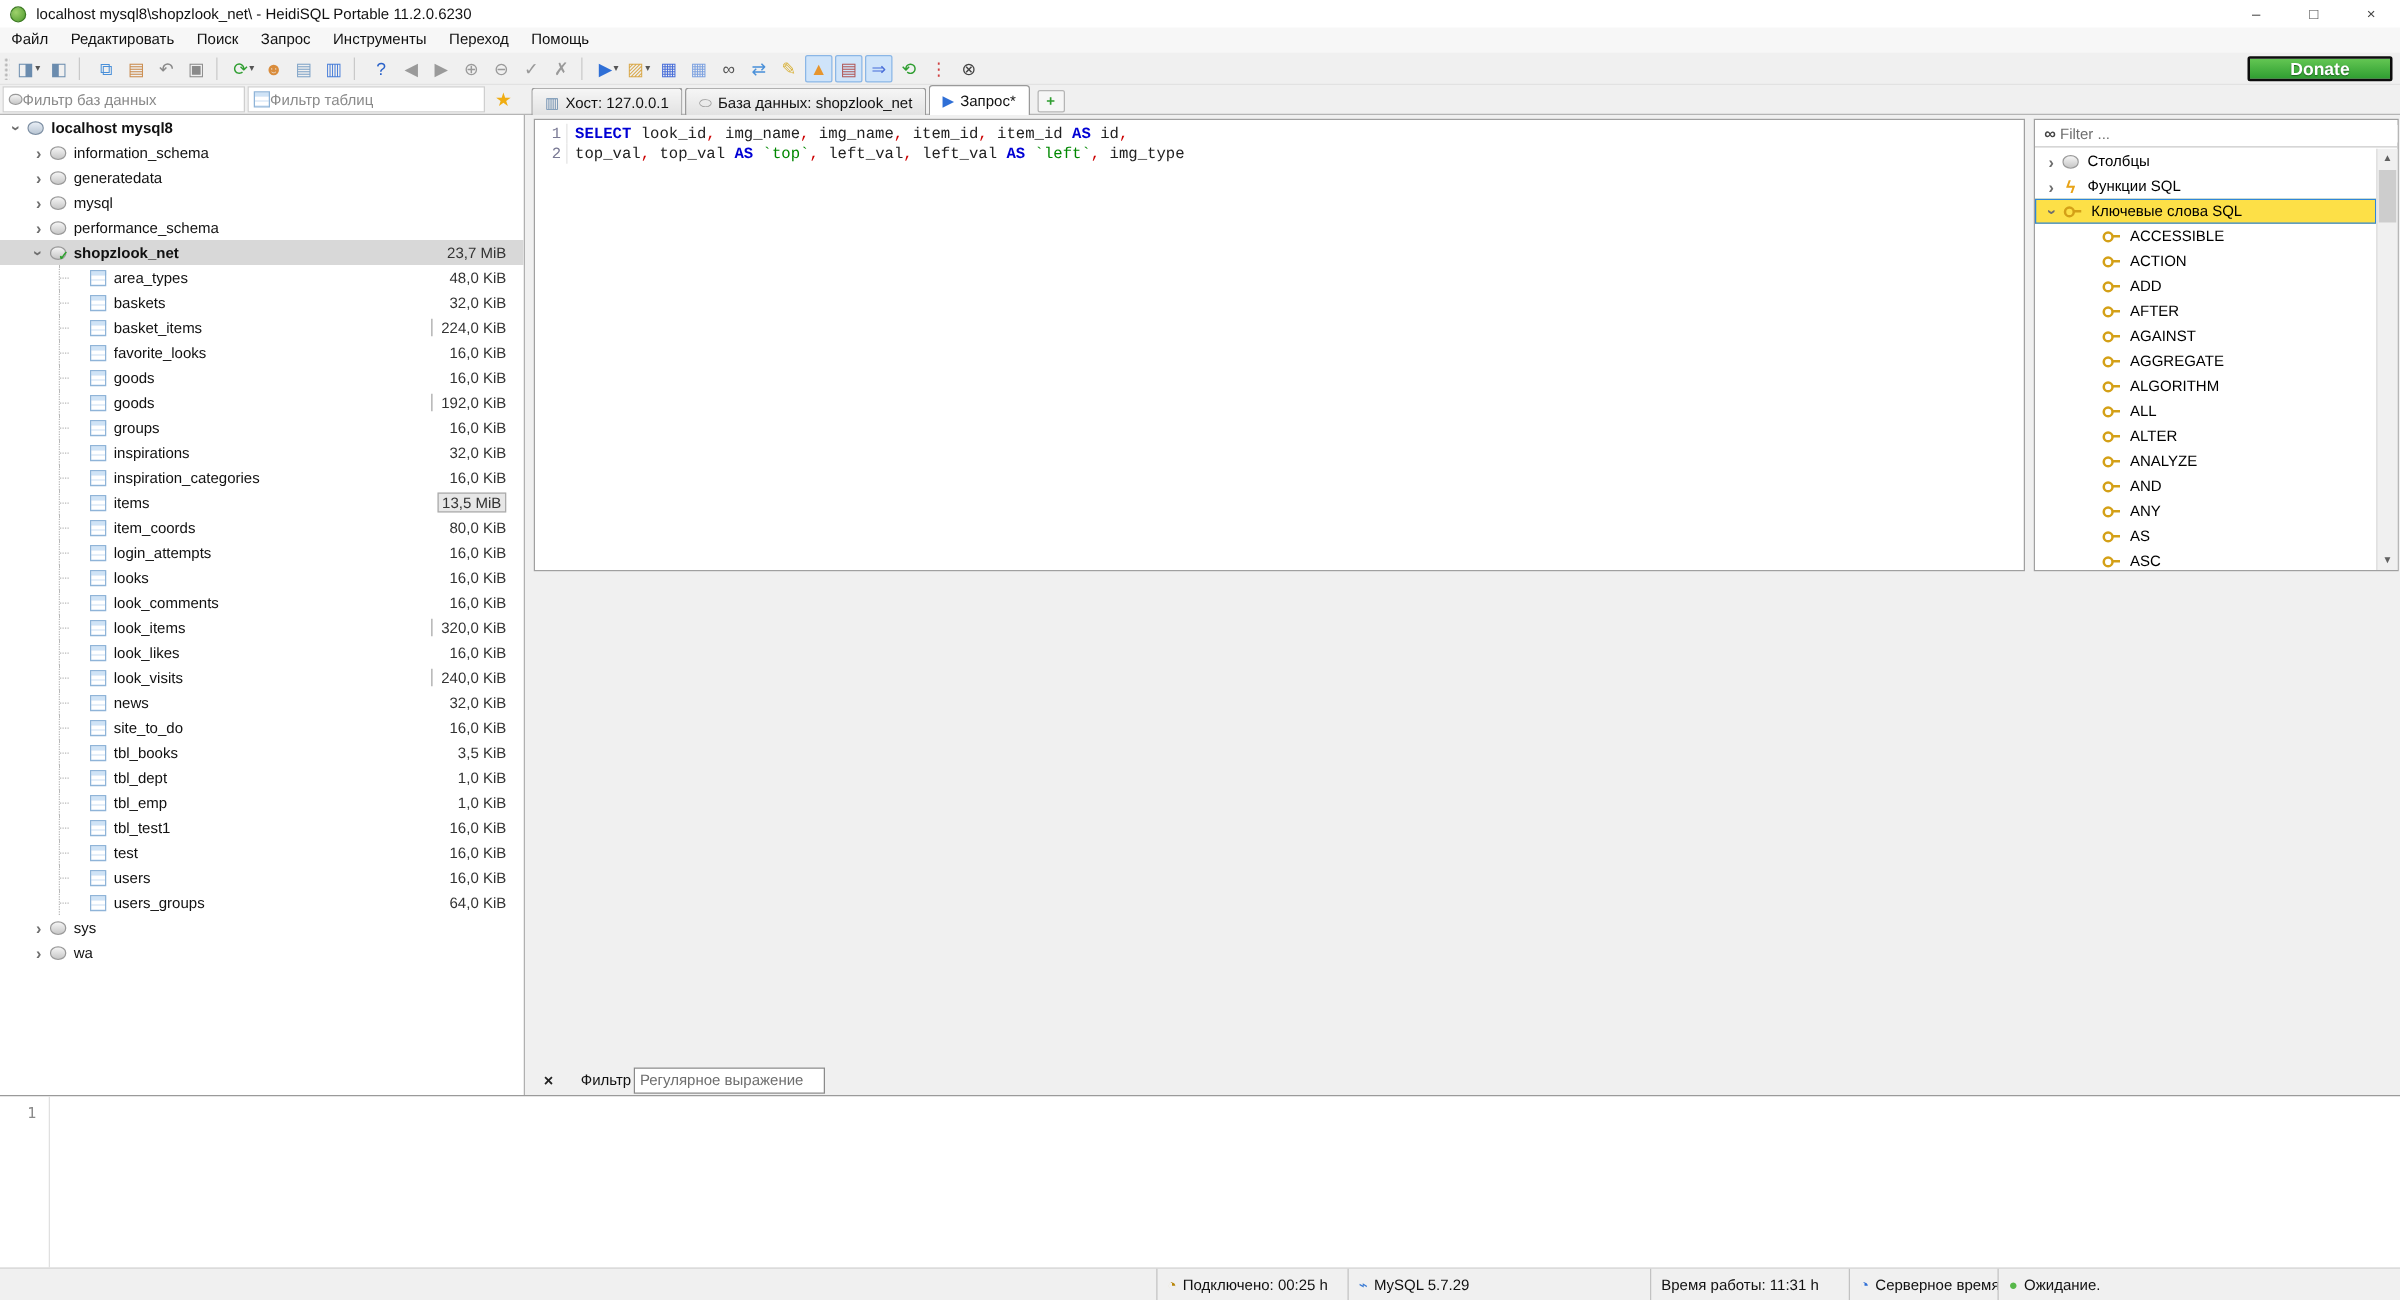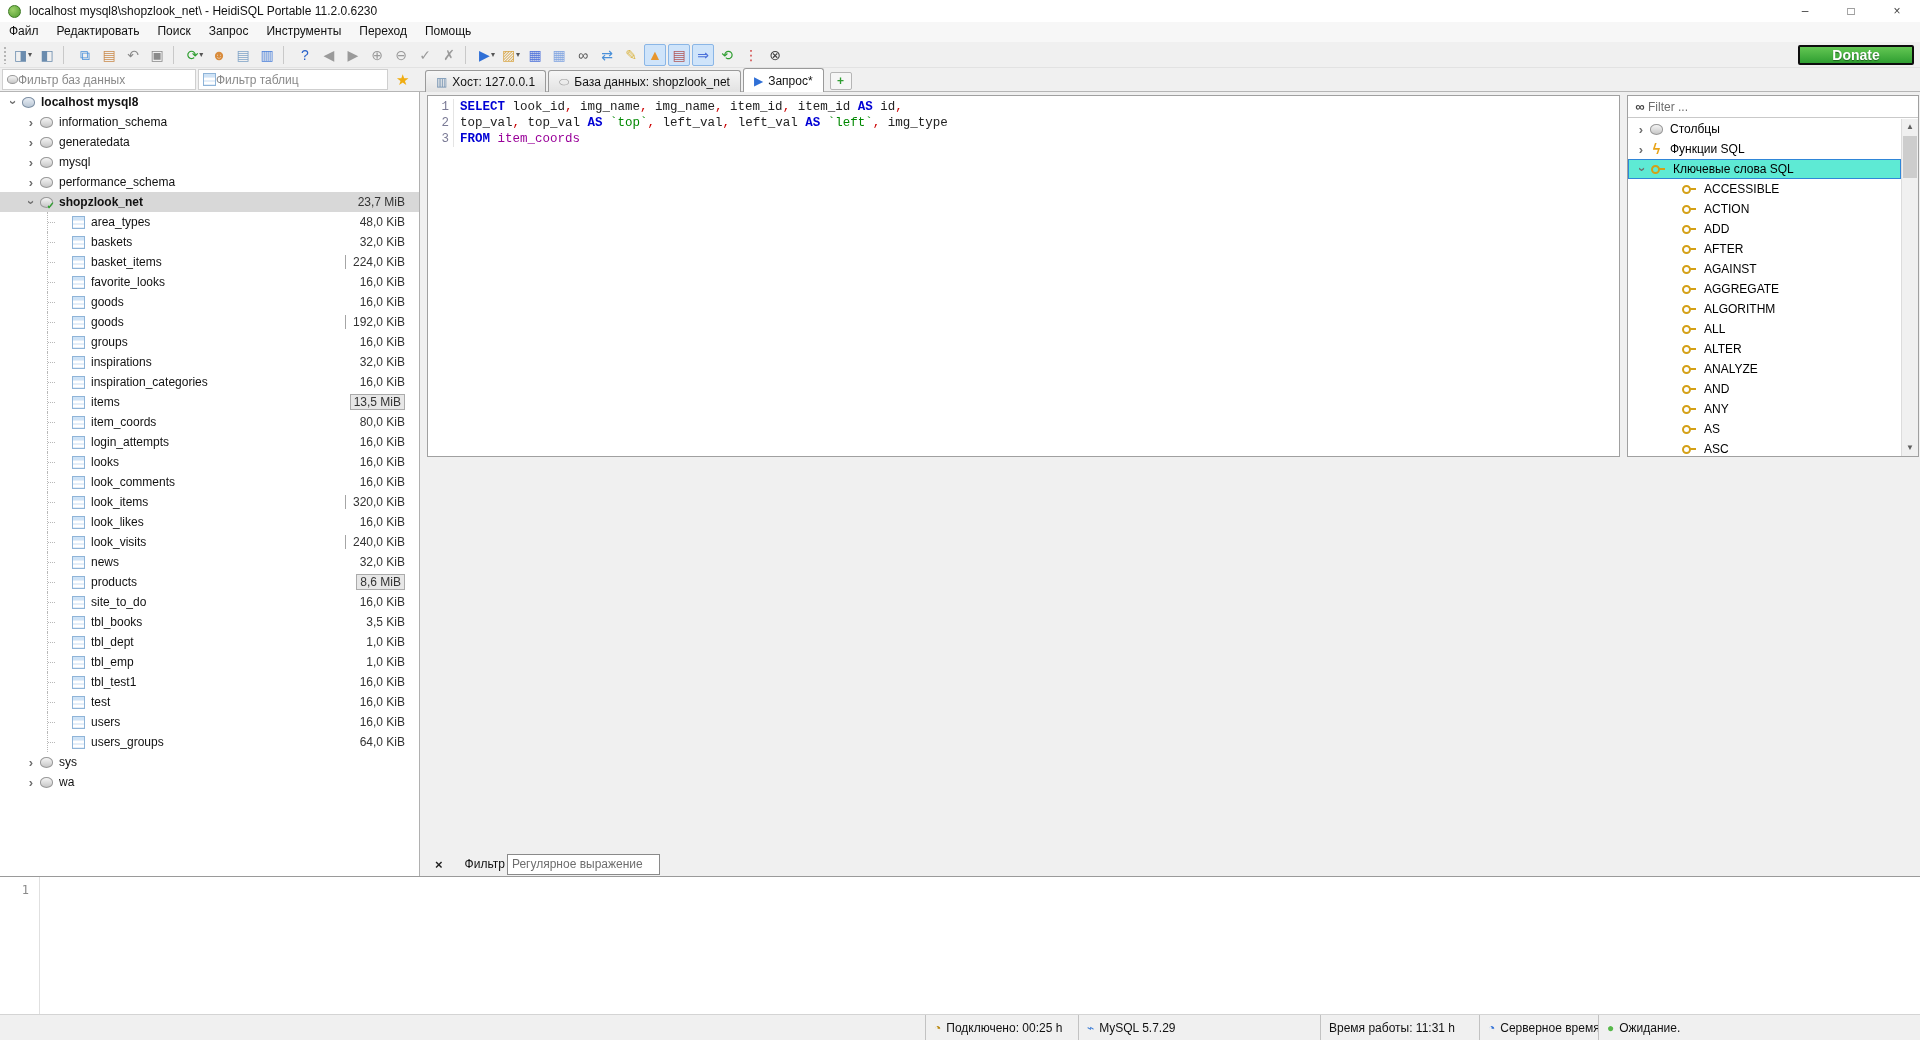--- a/index.html
+++ b/index.html
@@ -80,21 +80,21 @@
 
   
   .rightpanel{position:absolute;left:1627px;top:95px;width:292px;height:362px;background:#fff;border:1px solid #a0a0a0}
   .rfilter{height:22px;border-bottom:1px solid #c9c9c9;display:flex;align-items:center;padding-left:4px;position:relative}
   .binoc{display:inline-block;width:16px;color:#444;font-size:13px;font-weight:bold;text-align:center}
   .rfilter input{border:none;outline:none;flex:1;font-family:"Liberation Sans",sans-serif;font-size:12px;color:#333}
   .rfilter input::placeholder{color:#6e6e6e;opacity:1}
   .rlist{position:absolute;left:0;top:23px;right:17px;bottom:0;overflow:hidden}
   .rrow{height:20px;display:flex;align-items:center;padding-left:6px;white-space:nowrap;position:relative}
   .rrow.lvl2{padding-left:52px}
-  .rrow.rsel{background:#5eead4;border:1px solid #2f86d8}
+  .rrow.rsel{background:#fde047;border:1px solid #2f86d8}
   .ric{margin:0 7px 0 2px;flex:0 0 auto}
   .fnico{color:#e8a317;font-weight:bold;font-size:14px;width:13px;display:inline-block;text-align:center}
   .keyico{display:inline-block;width:15px;height:8px;position:relative}
   .keyico::before{content:"";position:absolute;left:0;top:0;width:5px;height:5px;border:2px solid #d4a017;border-radius:50%}
   .keyico::after{content:"";position:absolute;left:8px;top:3px;width:6px;height:2px;background:#d4a017;box-shadow:4px 2px 0 -1px #d4a017}
   .rscroll{position:absolute;right:0;top:23px;bottom:0;width:17px;background:#f0f0f0;border-left:1px solid #dcdcdc}
   .rarrow{position:absolute;left:0;width:16px;height:16px;color:#606060;font-size:8px;text-align:center;line-height:16px}
   .rarrow.up{top:0}
   .rarrow.down{bottom:0}
   .rthumb{position:absolute;left:1px;top:17px;width:14px;height:42px;background:#cdcdcd}
@@ -435,27 +435,20 @@
       <span class="guide"></span>
       <span class="chev"></span>
       <span class="ticon tico"></span>
       <span class="tlbl">news</span>
       <span class="tsize">32,0 KiB</span>
     </div>
     <div class="trow lvl2">
       <span class="guide"></span>
       <span class="chev"></span>
       <span class="ticon tico"></span>
-      <span class="tlbl">products</span>
-      <span class="tsize boxed">8,6 MiB</span>
-    </div>
-    <div class="trow lvl2">
-      <span class="guide"></span>
-      <span class="chev"></span>
-      <span class="ticon tico"></span>
       <span class="tlbl">site_to_do</span>
       <span class="tsize">16,0 KiB</span>
     </div>
     <div class="trow lvl2">
       <span class="guide"></span>
       <span class="chev"></span>
       <span class="ticon tico"></span>
       <span class="tlbl">tbl_books</span>
       <span class="tsize">3,5 KiB</span>
     </div>
@@ -509,21 +502,20 @@
     <div class="trow lvl1">
       <span class="chev">›</span>
       <span class="ticon cyl"></span>
       <span class="tlbl">wa</span>
     </div>
   </div>
 
 <div class="editor" id="editor">
     <div class="eline"><span class="eln">1</span><span class="tk-k">SELECT</span><span class="tk-i"> look_id</span><span class="tk-c">,</span><span class="tk-i"> img_name</span><span class="tk-c">,</span><span class="tk-i"> img_name</span><span class="tk-c">,</span><span class="tk-i"> item_id</span><span class="tk-c">,</span><span class="tk-i"> item_id </span><span class="tk-k">AS</span><span class="tk-i"> id</span><span class="tk-c">,</span></div>
     <div class="eline"><span class="eln">2</span><span class="tk-i">top_val</span><span class="tk-c">,</span><span class="tk-i"> top_val </span><span class="tk-k">AS</span><span class="tk-s"> `top`</span><span class="tk-c">,</span><span class="tk-i"> left_val</span><span class="tk-c">,</span><span class="tk-i"> left_val </span><span class="tk-k">AS</span><span class="tk-s"> `left`</span><span class="tk-c">,</span><span class="tk-i"> img_type</span></div>
-    <div class="eline"><span class="eln">3</span><span class="tk-k">FROM</span><span class="tk-t"> item_coords</span></div>
   </div>
 
 <div class="rightpanel">
   <div class="rfilter">
     <span class="binoc">∞</span>
     <input placeholder="Filter ..." style="">
   </div>
   <div class="rlist" id="rlist">
       <div class="rrow">
         <span class="chev">›</span>

